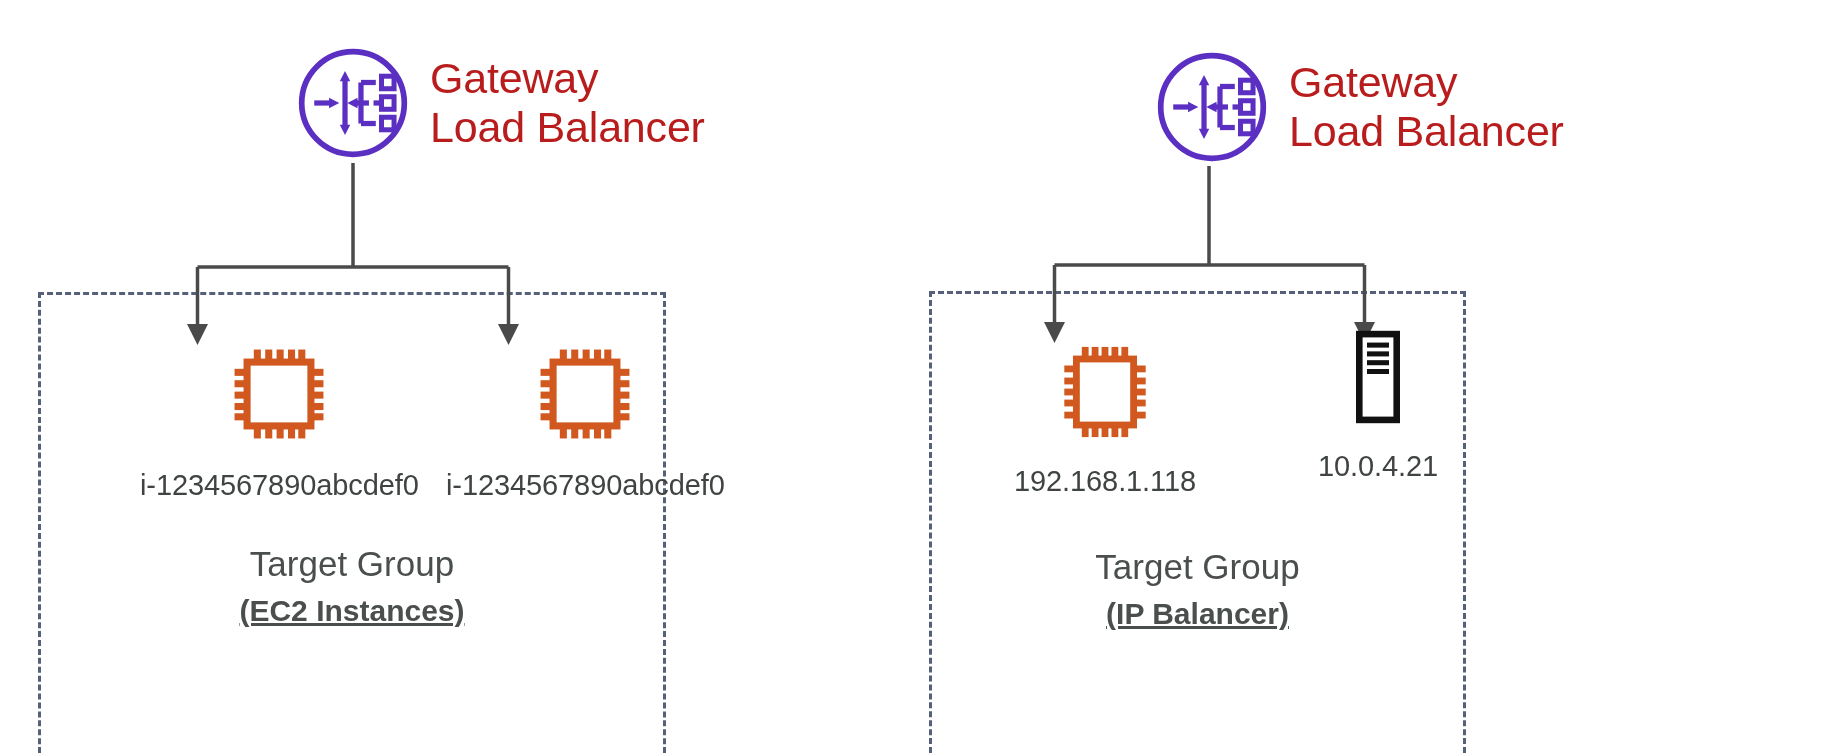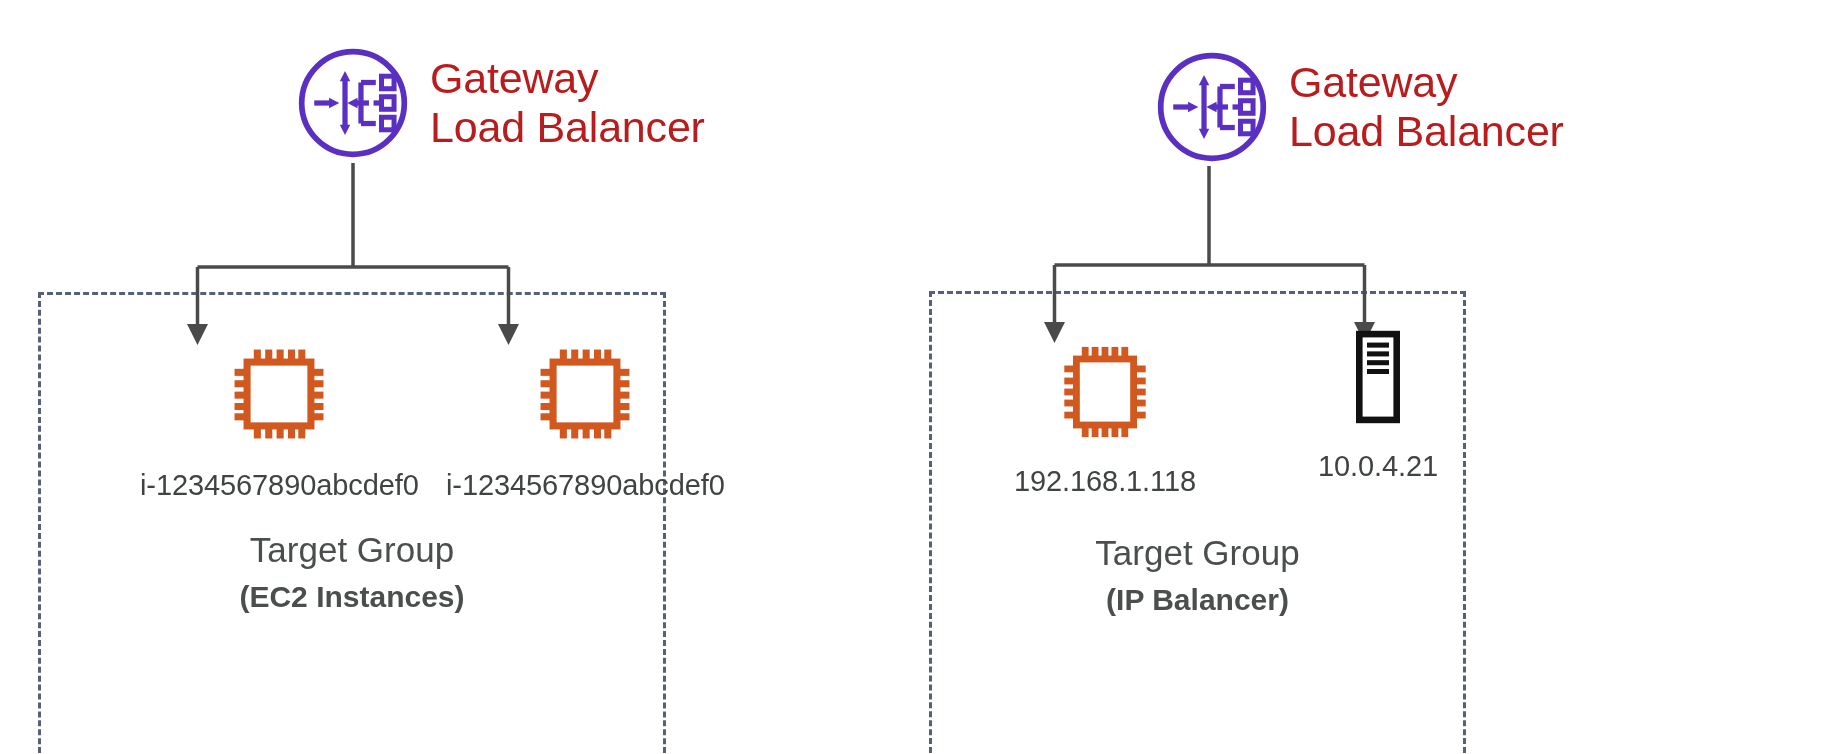--- a/index.html
+++ b/index.html
@@ -120,26 +120,28 @@
     color: #4a4f4e;
     line-height: 1.28;
   }
   .panel.left  .tg-caption { left: 38px; top: 528px; width: 628px; }
   .panel.right .tg-caption { left: 11px; top: 531px; width: 537px; }
 
   .tg-caption .tg-title {
     display: block;
     font-size: 35px;
     font-weight: 400;
+    margin-top: 14px;
   }
   .tg-caption .tg-sub {
     display: block;
     font-size: 30px;
     font-weight: 700;
     margin-top: 5px;
+    text-decoration: underline;
   }
 </style>
 </head>
 <body>
 
 <div class="canvas">
 
   <div class="panel left">
 
     <div class="tg-box"></div>

